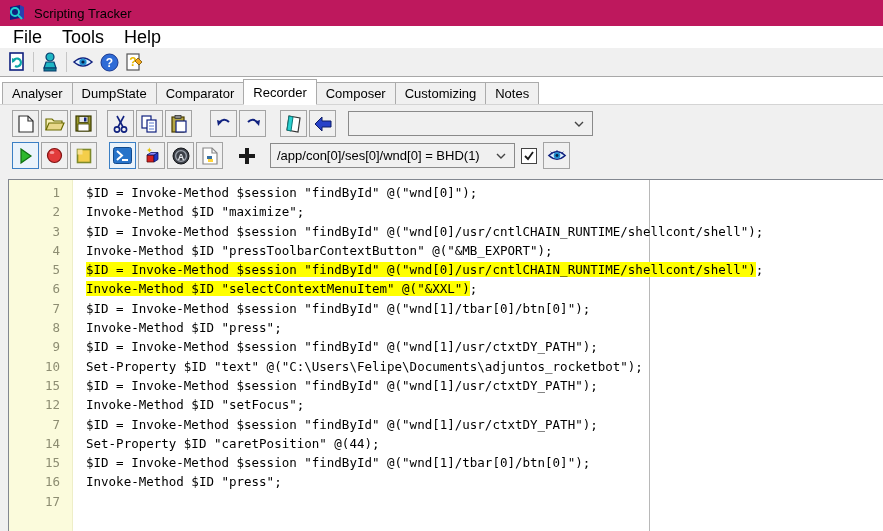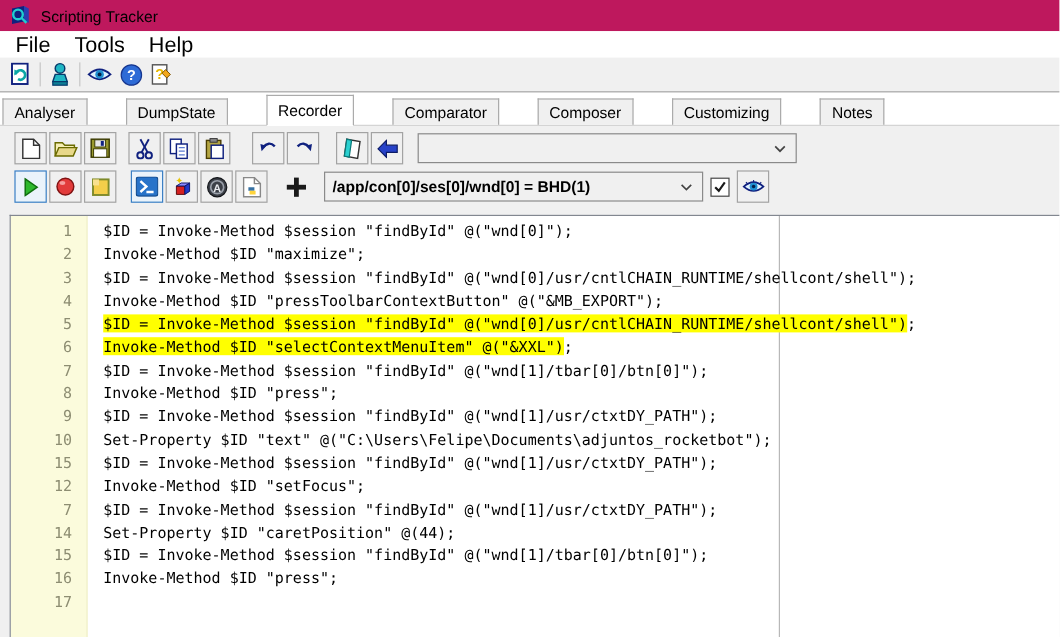--- a/index.html
+++ b/index.html
@@ -14,37 +14,37 @@
   
   .menubar { position:absolute; left:0; top:26px; width:100%; height:22px; background:#ffffff; display:flex; align-items:center; padding-left:3px; }
   .menu-item { padding:2px 10px; font-size:18px; cursor:default; }
 
   
   .toolbar1 { position:absolute; left:0; top:48px; width:100%; height:29px; background:#f0f0f0; border-bottom:1px solid #a8a8a8; display:flex; align-items:center; padding-left:4px; }
   .tb1-btn { width:26px; height:24px; display:flex; align-items:center; justify-content:center; }
   .tb1-sep { width:1px; height:20px; background:#c6c6c6; margin:0 3px; }
 
   
-  .tabstrip { position:absolute; left:2px; top:80px; height:24px; display:flex; align-items:flex-end; z-index:5;gap:33px; }
+  .tabstrip { position:absolute; left:2px; top:80px; height:24px; display:flex; align-items:flex-end; z-index:5; }
   .tab { background:#f0f0f0; border:1px solid #ababab; border-bottom:none; padding:3px 9px 4px 9px; font-size:13px; margin-right:-1px; height:22px; position:relative; cursor:default; }
   .tab.active { background:#ffffff; height:26px; padding-top:5px; z-index:6; margin-top:-4px; border-bottom:1px solid #ffffff; margin-bottom:-1px; }
 
   
   .page { position:absolute; left:0; top:104px; width:883px; height:427px; background:#f0f0f0; border-top:1px solid #d4d4d4; }
 
   
   .toolrow { position:absolute; left:12px; display:flex; align-items:center; }
   .toolrow2 { top:5px; }
   .toolrow3 { top:37px; }
   .btn { width:27px; height:27px; background:#f0f0f0; border:1px solid #a3a3a3; display:flex; align-items:center; justify-content:center; margin-right:2px; cursor:default; }
   .btn.toggled { background:#eaf3fb; border:1px solid #3b7fc4; }
   .gap8 { width:8px; } .gap10 { width:10px; } .gap12 { width:12px; } .gap16 { width:16px; } .gap6 { width:6px; }
   .combo { height:25px; background:#f0f0f0; border:1px solid #8a8a8a; display:flex; align-items:center; padding:0 6px; font-size:13px; position:relative; }
   .combo .combo-value { flex:1; white-space:nowrap; overflow:hidden; }
-  .combo-wide { width:316px;font-weight:bold; }
+  .combo-wide { width:245px; }
   .chev { width:14px; height:14px; flex:0 0 auto; }
   .checkbox { width:16px; height:16px; background:#ffffff; border:1px solid #444; display:flex; align-items:center; justify-content:center; }
 
   
   .editor { position:absolute; left:8px; top:74px; width:875px; height:353px; background:#ffffff; border-top:1px solid #828790; border-left:1px solid #828790; overflow:hidden; }
   .gutter-bg { position:absolute; left:0; top:0; width:64px; height:100%; background:#fbfbdc; border-right:1px solid #eeeec8; }
   .margin-line { position:absolute; left:640px; top:0; width:1px; height:100%; background:#b8b8b8; z-index:1; }
   .code-lines { position:absolute; left:0; top:3px; width:100%; font-family:"DejaVu Sans Mono", monospace; font-size:12.5px; line-height:19.3px; z-index:2; }
   .code-row { display:flex; white-space:pre; }
   .line-num { width:64px; flex:0 0 64px; text-align:right; padding-right:13px; color:#8d8d72; }
@@ -109,22 +109,22 @@
       <rect x="1" y="2" width="12" height="16" fill="#ffffff" stroke="#555" stroke-width="1.2"></rect>
       <text x="7" y="14" font-size="12" font-family="Liberation Sans, sans-serif" font-weight="bold" fill="#e8b800" text-anchor="middle">?</text>
       <polygon points="12,6 16,10 13,13 9,9" fill="#f2a71b" stroke="#7a5200" stroke-width="0.8"></polygon>
     </svg>
   </span>
 </div>
 
 <div class="tabstrip">
     <div class="tab">Analyser</div>
     <div class="tab">DumpState</div>
+    <div class="tab">Comparator</div>
     <div class="tab active">Recorder</div>
-    <div class="tab">Comparator</div>
     <div class="tab">Composer</div>
     <div class="tab">Customizing</div>
     <div class="tab">Notes</div>
   </div>
 
 <div class="page">
 
   <div class="toolrow toolrow2">
     <span class="btn">
       <svg width="16" height="18" viewBox="0 0 16 18">

